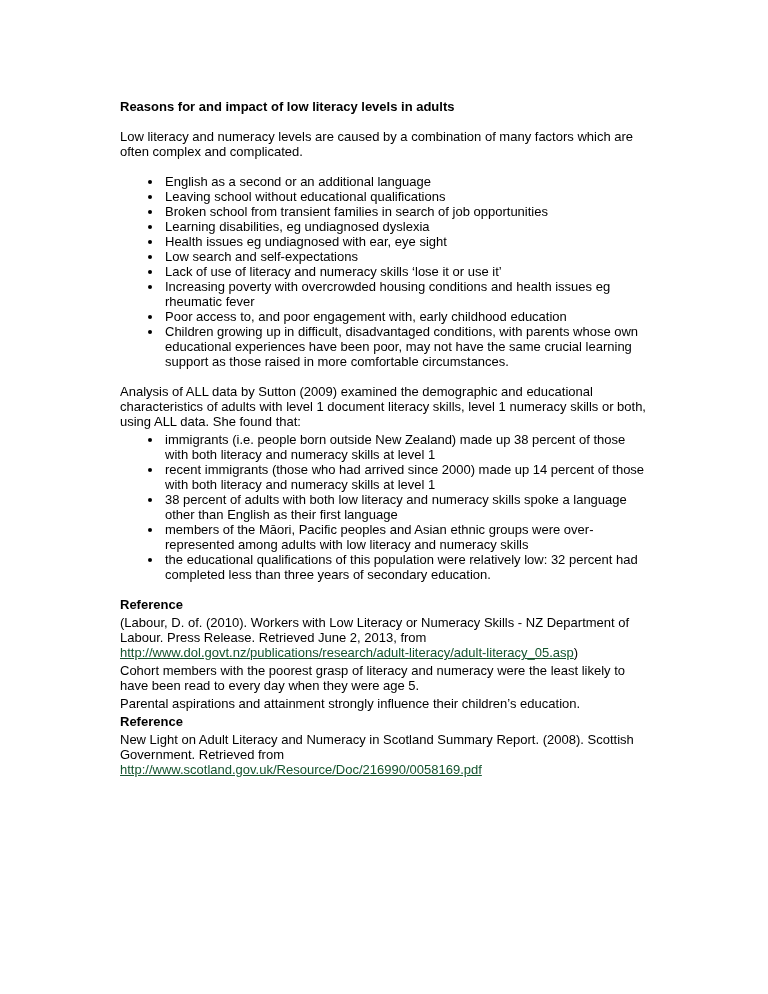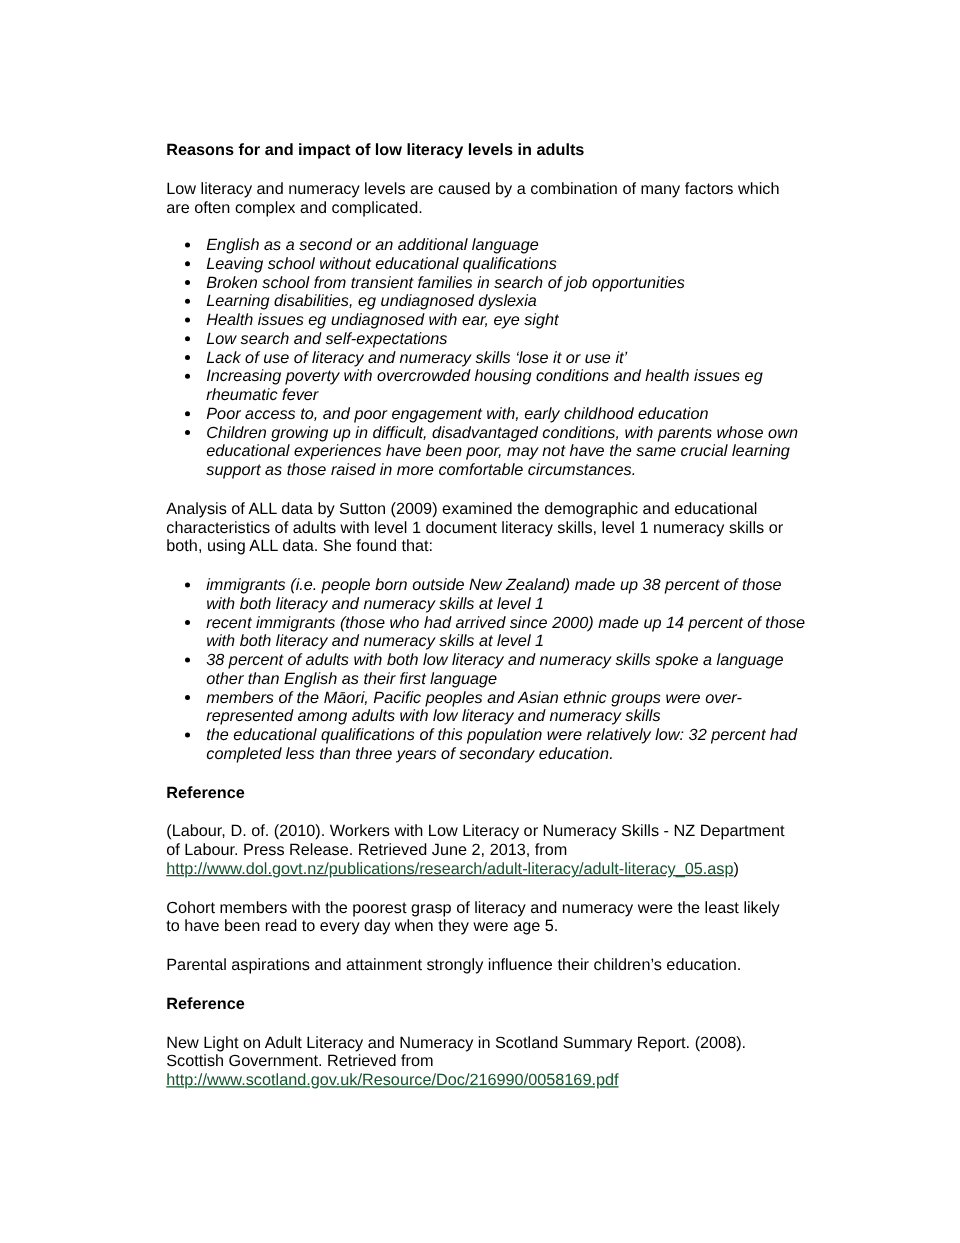--- a/index.html
+++ b/index.html
@@ -13,28 +13,27 @@
     line-height: 15px;
     color: #000000;
     position: relative;
   }
   .page-content {
     position: absolute;
     left: 117px;
     top: 96px;
     width: 534px;
   }
-  p { margin: 16px; }
+  p { margin: 3px; }
   .gap { margin-bottom: 15px; }
   .bold { font-weight: bold; }
   ul.bullets {
     margin: 0;
     padding-left: 46px;
     list-style-type: disc;
-    font-style: italic;
   }
   ul.bullets li { margin: 0; padding-left: 2px; }
   a.link {
     color: #14532d;
     text-decoration: underline;
     cursor: pointer;
   }
 </style>
 </head>
 <body>

